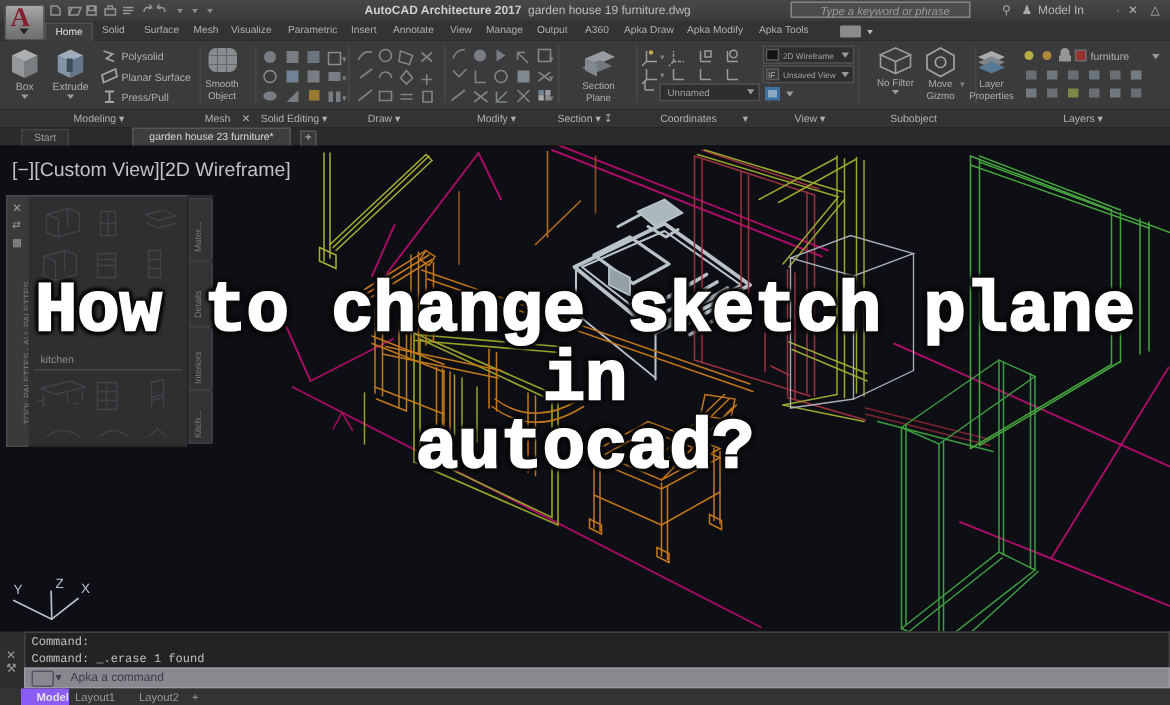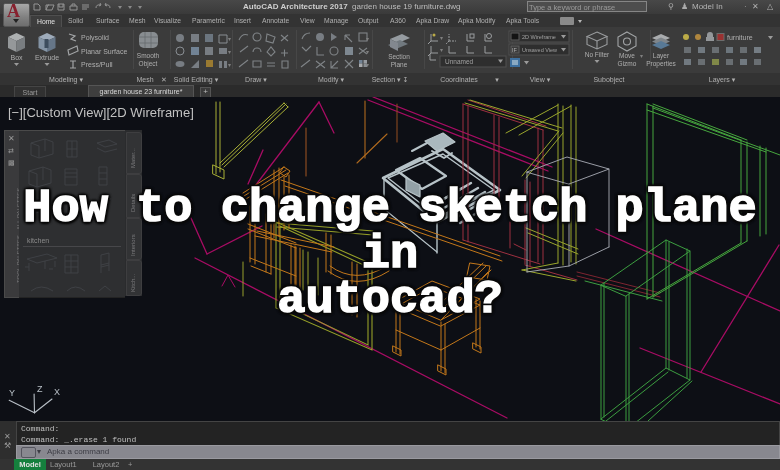--- a/index.html
+++ b/index.html
@@ -52,21 +52,21 @@
         <path d="M78,7 q0,-4 -5,-3 l1,-2 m-1,2 l2,1"></path>
       </g>
       <g fill="#8a8a8a">
           <polygon points="86,5 90,5 88,8"></polygon>
           <polygon points="96,5 100,5 98,8"></polygon>
           <polygon points="106,5 110,5 108,8"></polygon>
         </g>
     </svg>
     <div class="abs" style="left:243px;top:2px;font-weight:bold;color:#cfcfcf;">AutoCAD Architecture 2017</div>
     <div class="abs" style="left:352px;top:2px;color:#bdbdbd;">garden house 19 furniture.dwg</div>
-    <div class="abs" style="left:527px;top:1px;width:120px;height:11px;background:#4d4d4d;border:1px solid #858585;color:#9a9a9a;font-size:7.5px;line-height:11px;padding-left:1px;box-sizing:border-box;">Type a keyword or phrase</div>
+    <div class="abs" style="left:527px;top:1px;width:120px;height:11px;background:#4d4d4d;border:1px solid #858585;color:#9a9a9a;font-style:italic;font-size:7.5px;line-height:11px;padding-left:19px;box-sizing:border-box;">Type a keyword or phrase</div>
     <div class="abs" style="left:668px;top:2px;color:#aaa;font-size:8px;">⚲</div>
     <div class="abs" style="left:681px;top:2px;color:#aaa;font-size:8px;">♟</div>
     <div class="abs" style="left:692px;top:2px;color:#b5b5b5;font-size:8px;">Model In</div>
     <div class="abs" style="left:744px;top:2px;color:#999;font-size:8px;">·</div>
     <div class="abs" style="left:752px;top:2px;color:#b0b0b0;font-size:8px;">✕</div>
     <div class="abs" style="left:767px;top:2px;color:#b0b0b0;font-size:8px;">△</div>
   </div>
 
   <div class="abs" id="tabrow">
     <div class="tab" style="left:30px;background:#3d3d3d;color:#e0e0e0;border:1px solid #4f4f4f;border-bottom:none;top:1px;">Home</div>
@@ -564,18 +564,18 @@
   <div class="abs" id="btm-left" style="top:421px;"></div>
   <div class="abs" style="left:4px;top:433px;color:#9a9a9a;font-size:8px;line-height:8px;">✕</div>
   <div class="abs" style="left:4px;top:442px;color:#9a9a9a;font-size:8px;line-height:8px;">⚒</div>
   <div class="abs" id="cmdwin">Command:<br>Command: _.erase 1 found</div>
   <div class="abs" id="cmdinput">
     <div class="abs" style="left:4px;top:1px;width:13px;height:9px;border:1px solid #55555e;border-radius:2px;"></div>
     <div class="abs" style="left:20px;top:0px;">▾</div>
     <div class="abs" style="left:30px;top:0px;">Apka a command</div>
   </div>
   <div class="abs" id="btmbar">
-    <div class="abs" style="left:14px;top:0;width:32px;height:11px;background:#15803d;color:#e0e0e0;text-align:center;line-height:11px;font-weight:bold;">Model</div>
+    <div class="abs" style="left:14px;top:0;width:32px;height:11px;background:#8b5cf6;color:#e0e0e0;text-align:right;line-height:11px;font-weight:bold;">Model</div>
     <div class="abs" style="left:50px;top:0;width:36px;height:11px;line-height:11px;">Layout1</div>
     <div class="abs" style="left:88px;top:0;width:36px;height:11px;text-align:center;line-height:11px;">Layout2</div>
     <div class="abs" style="left:128px;top:0;line-height:11px;">+</div>
   </div>
 </div>
 
 </body></html>

